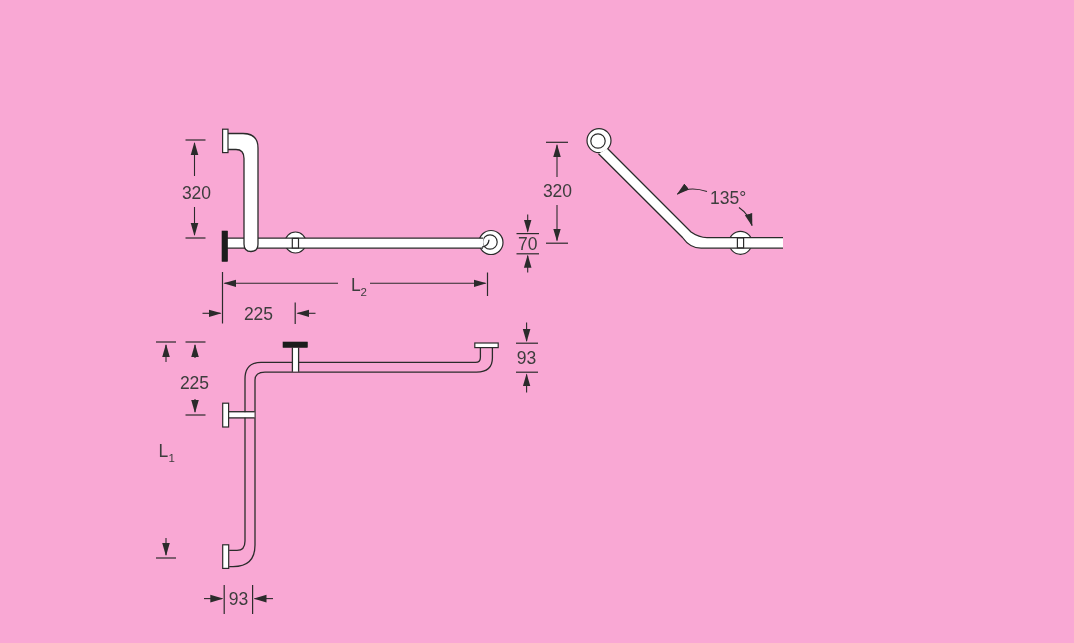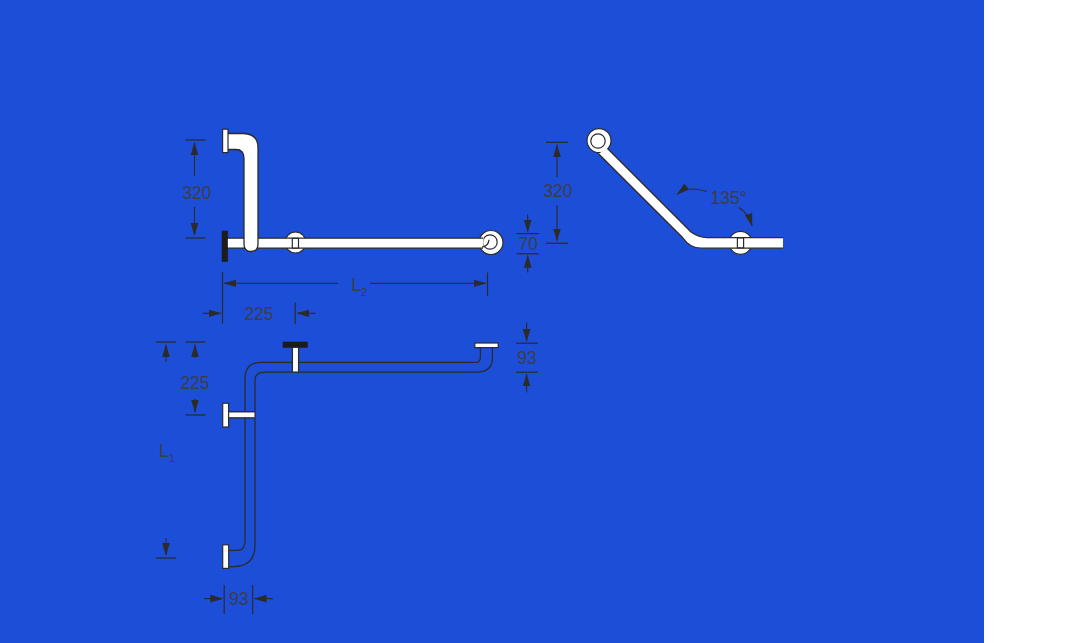--- a/index.html
+++ b/index.html
@@ -1,19 +1,19 @@
 <!DOCTYPE html>
 <html><head>
 <meta charset="utf-8">
 <style>
   html,body{margin:0;padding:0;background:#ffffff;}
   .canvas{
     position:relative;
-    width:984px;height:643px;
-    background:#1d4ed8;
+    width:1074px;height:643px;
+    background:#f9a8d4;
     font-family:"Liberation Sans", sans-serif;
     overflow:hidden;
   }
   svg{display:block;}
   svg text{
     font-family:"Liberation Sans", sans-serif;
     font-size:17.5px;
     fill:#3d3d3d;
   }
   svg text.sub{font-size:11.5px;}

